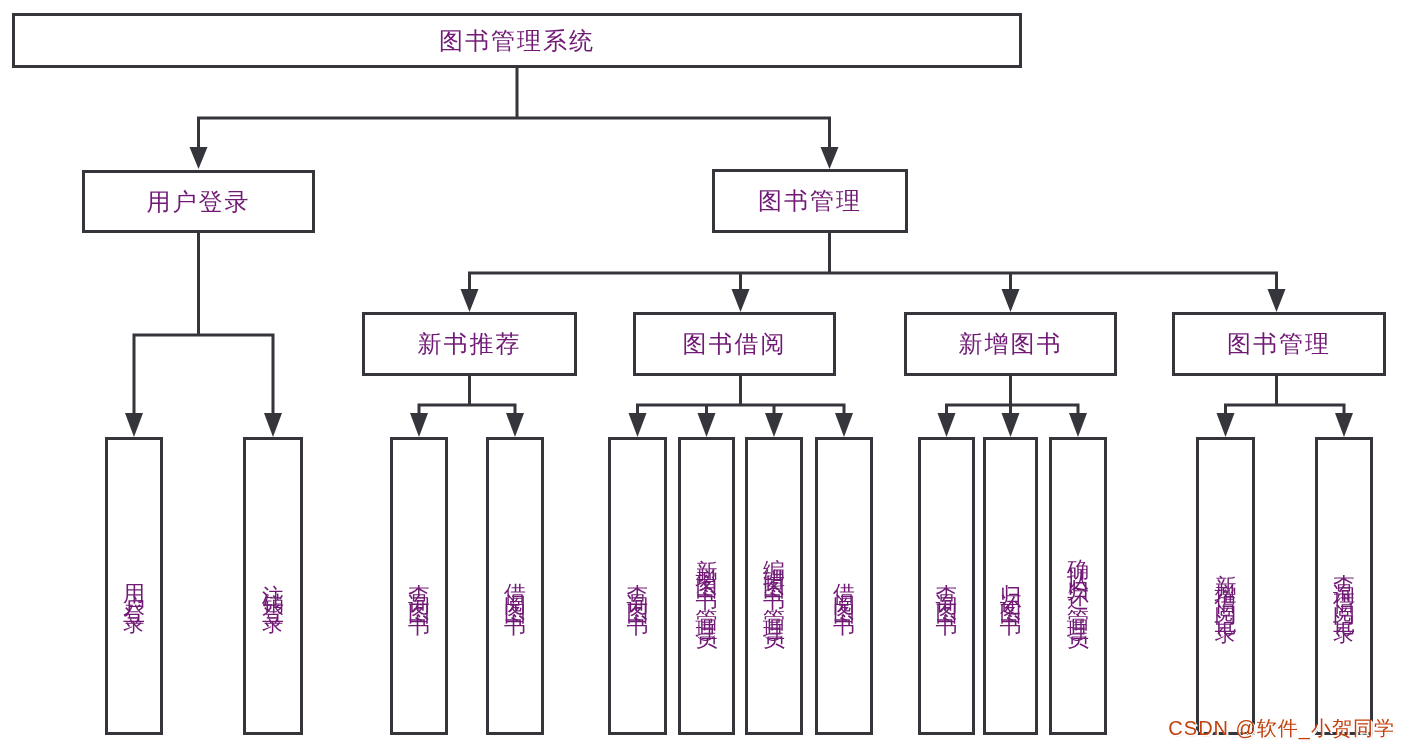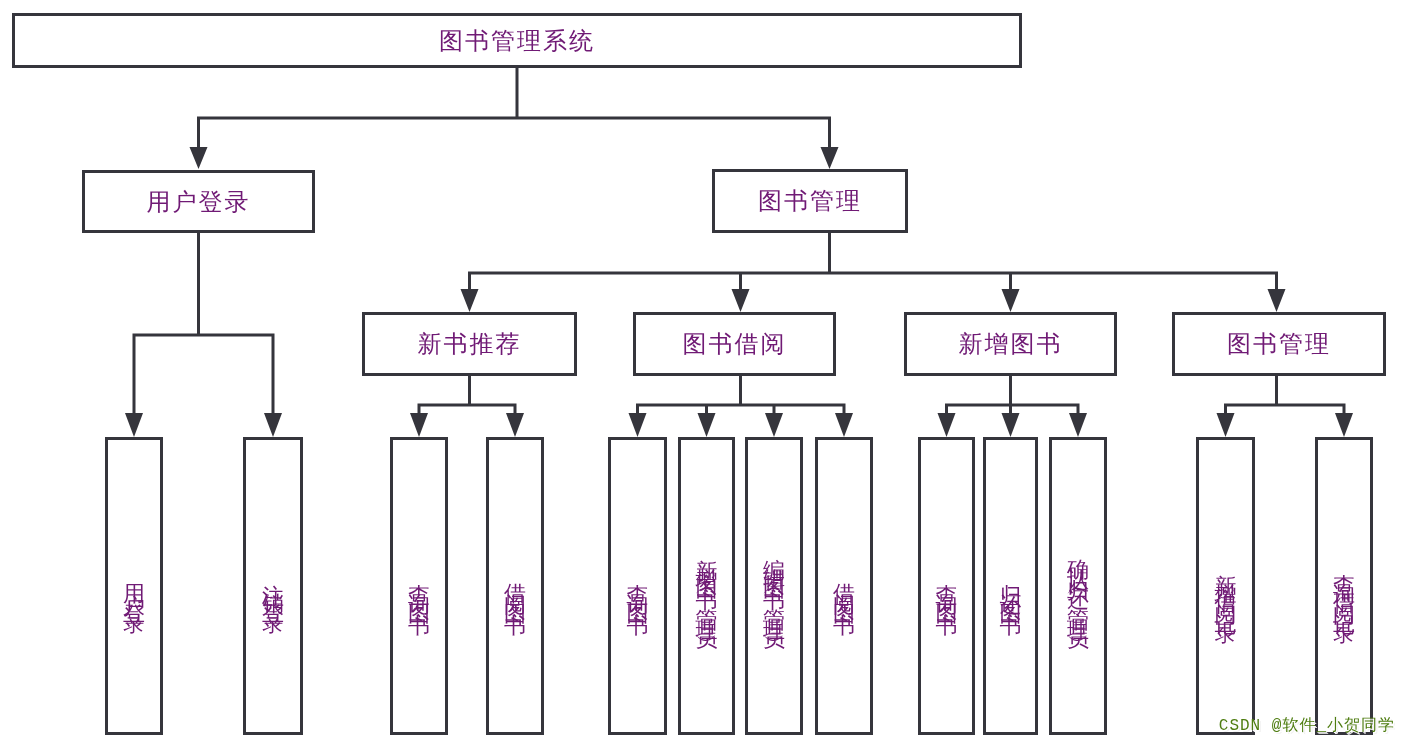--- a/index.html
+++ b/index.html
@@ -40,26 +40,25 @@
     text-orientation: mixed;
     font-size: 22px;
     letter-spacing: 10px;
     line-height: 1;
   }
   #watermark {
     position: absolute;
     top: 715px;
     right: 10px;
     z-index: 6;
-    font-size: 16px;
+    font-size: 20px;
     letter-spacing: 1px;
-    color: #4d7c0f;
+    color: #c2410c;
     text-shadow: 1px 1px 0 #ffffff, 2px 2px 0 #f2f2f2;
     white-space: nowrap;
-    font-family: Liberation Mono, monospace;
   }
 </style>
 </head>
 <body>
 
 <div id="canvas">
 
   <svg id="connectors" viewBox="0 0 1405 747" xmlns="http://www.w3.org/2000/svg">
       <path d="M517 68 L517 118 M198.5 118 L829.5 118 M198.5 116.5 L198.5 148 M829.5 116.5 L829.5 148 M198.5 233 L198.5 335 M134 335 L273 335 M134 333.5 L134 414 M273 333.5 L273 414 M829.5 233 L829.5 273 M469.5 273 L1276.5 273 M469.5 271.5 L469.5 290 M740.5 271.5 L740.5 290 M1010.5 271.5 L1010.5 290 M1276.5 271.5 L1276.5 290 M469.5 376 L469.5 405 M419 405 L515 405 M419 403.5 L419 414 M515 403.5 L515 414 M740.5 376 L740.5 405 M637.5 405 L844 405 M637.5 403.5 L637.5 414 M706.5 403.5 L706.5 414 M774 403.5 L774 414 M844 403.5 L844 414 M1010.5 376 L1010.5 405 M946.5 405 L1078 405 M946.5 403.5 L946.5 414 M1010.5 403.5 L1010.5 414 M1078 403.5 L1078 414 M1276.5 376 L1276.5 405 M1225.5 405 L1344 405 M1225.5 403.5 L1225.5 414 M1344 403.5 L1344 414" stroke="#35353c" stroke-width="3" fill="none"></path>
       <path d="M189.5 147 L207.5 147 L198.5 169 Z M820.5 147 L838.5 147 L829.5 169 Z M460.5 289 L478.5 289 L469.5 312 Z M731.5 289 L749.5 289 L740.5 312 Z M1001.5 289 L1019.5 289 L1010.5 312 Z M1267.5 289 L1285.5 289 L1276.5 312 Z M125 413 L143 413 L134 437 Z M264 413 L282 413 L273 437 Z M410 413 L428 413 L419 437 Z M506 413 L524 413 L515 437 Z M628.5 413 L646.5 413 L637.5 437 Z M697.5 413 L715.5 413 L706.5 437 Z M765 413 L783 413 L774 437 Z M835 413 L853 413 L844 437 Z M937.5 413 L955.5 413 L946.5 437 Z M1001.5 413 L1019.5 413 L1010.5 437 Z M1069 413 L1087 413 L1078 437 Z M1216.5 413 L1234.5 413 L1225.5 437 Z M1335 413 L1353 413 L1344 437 Z" fill="#35353c"></path>

